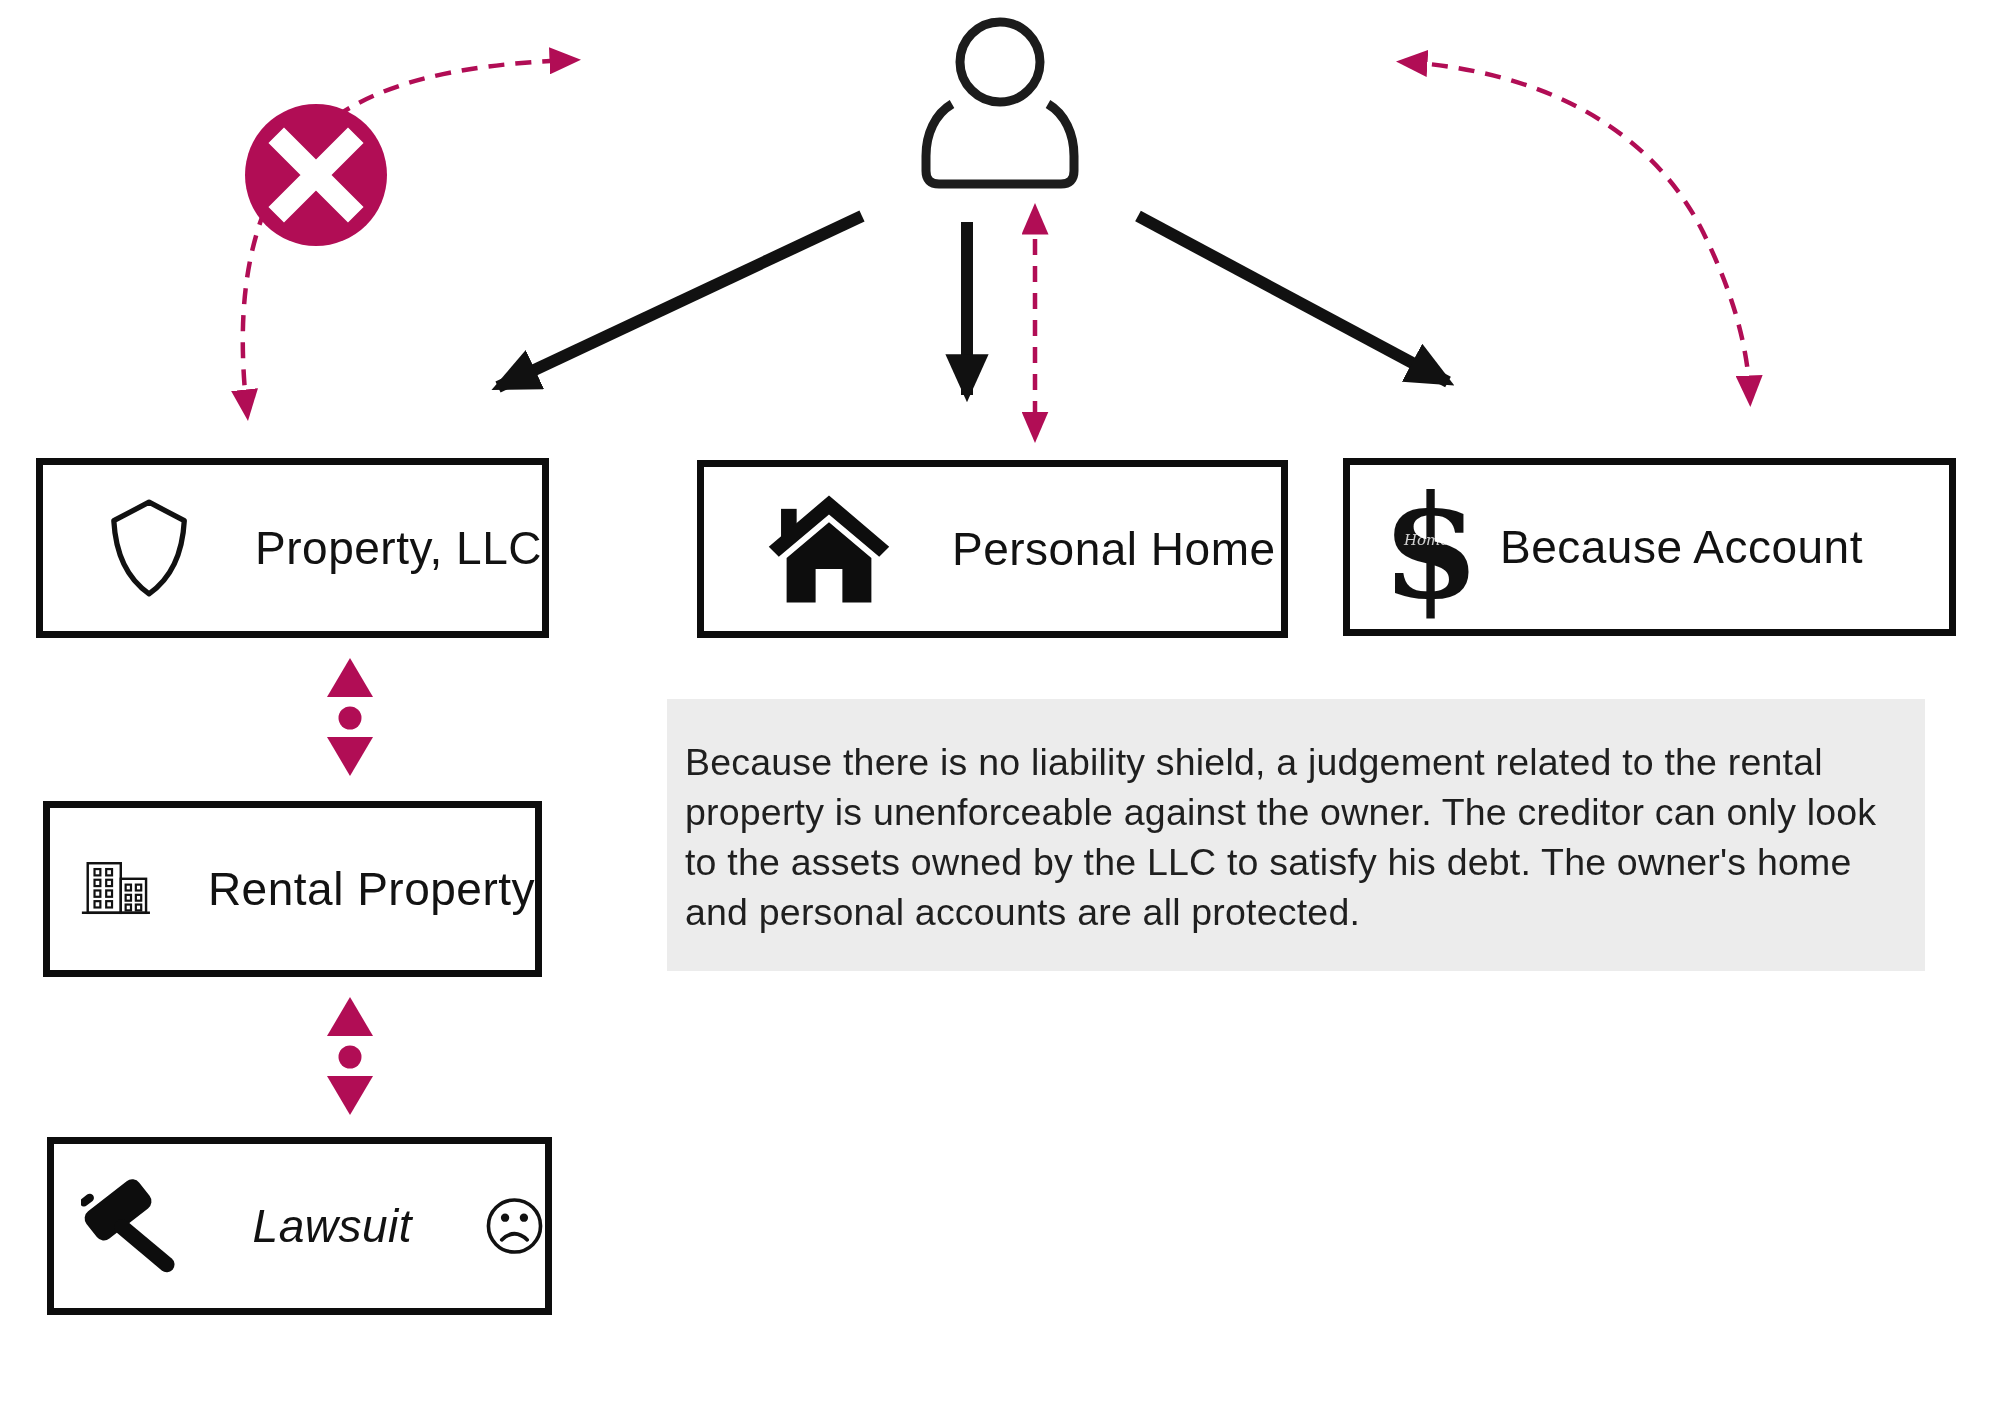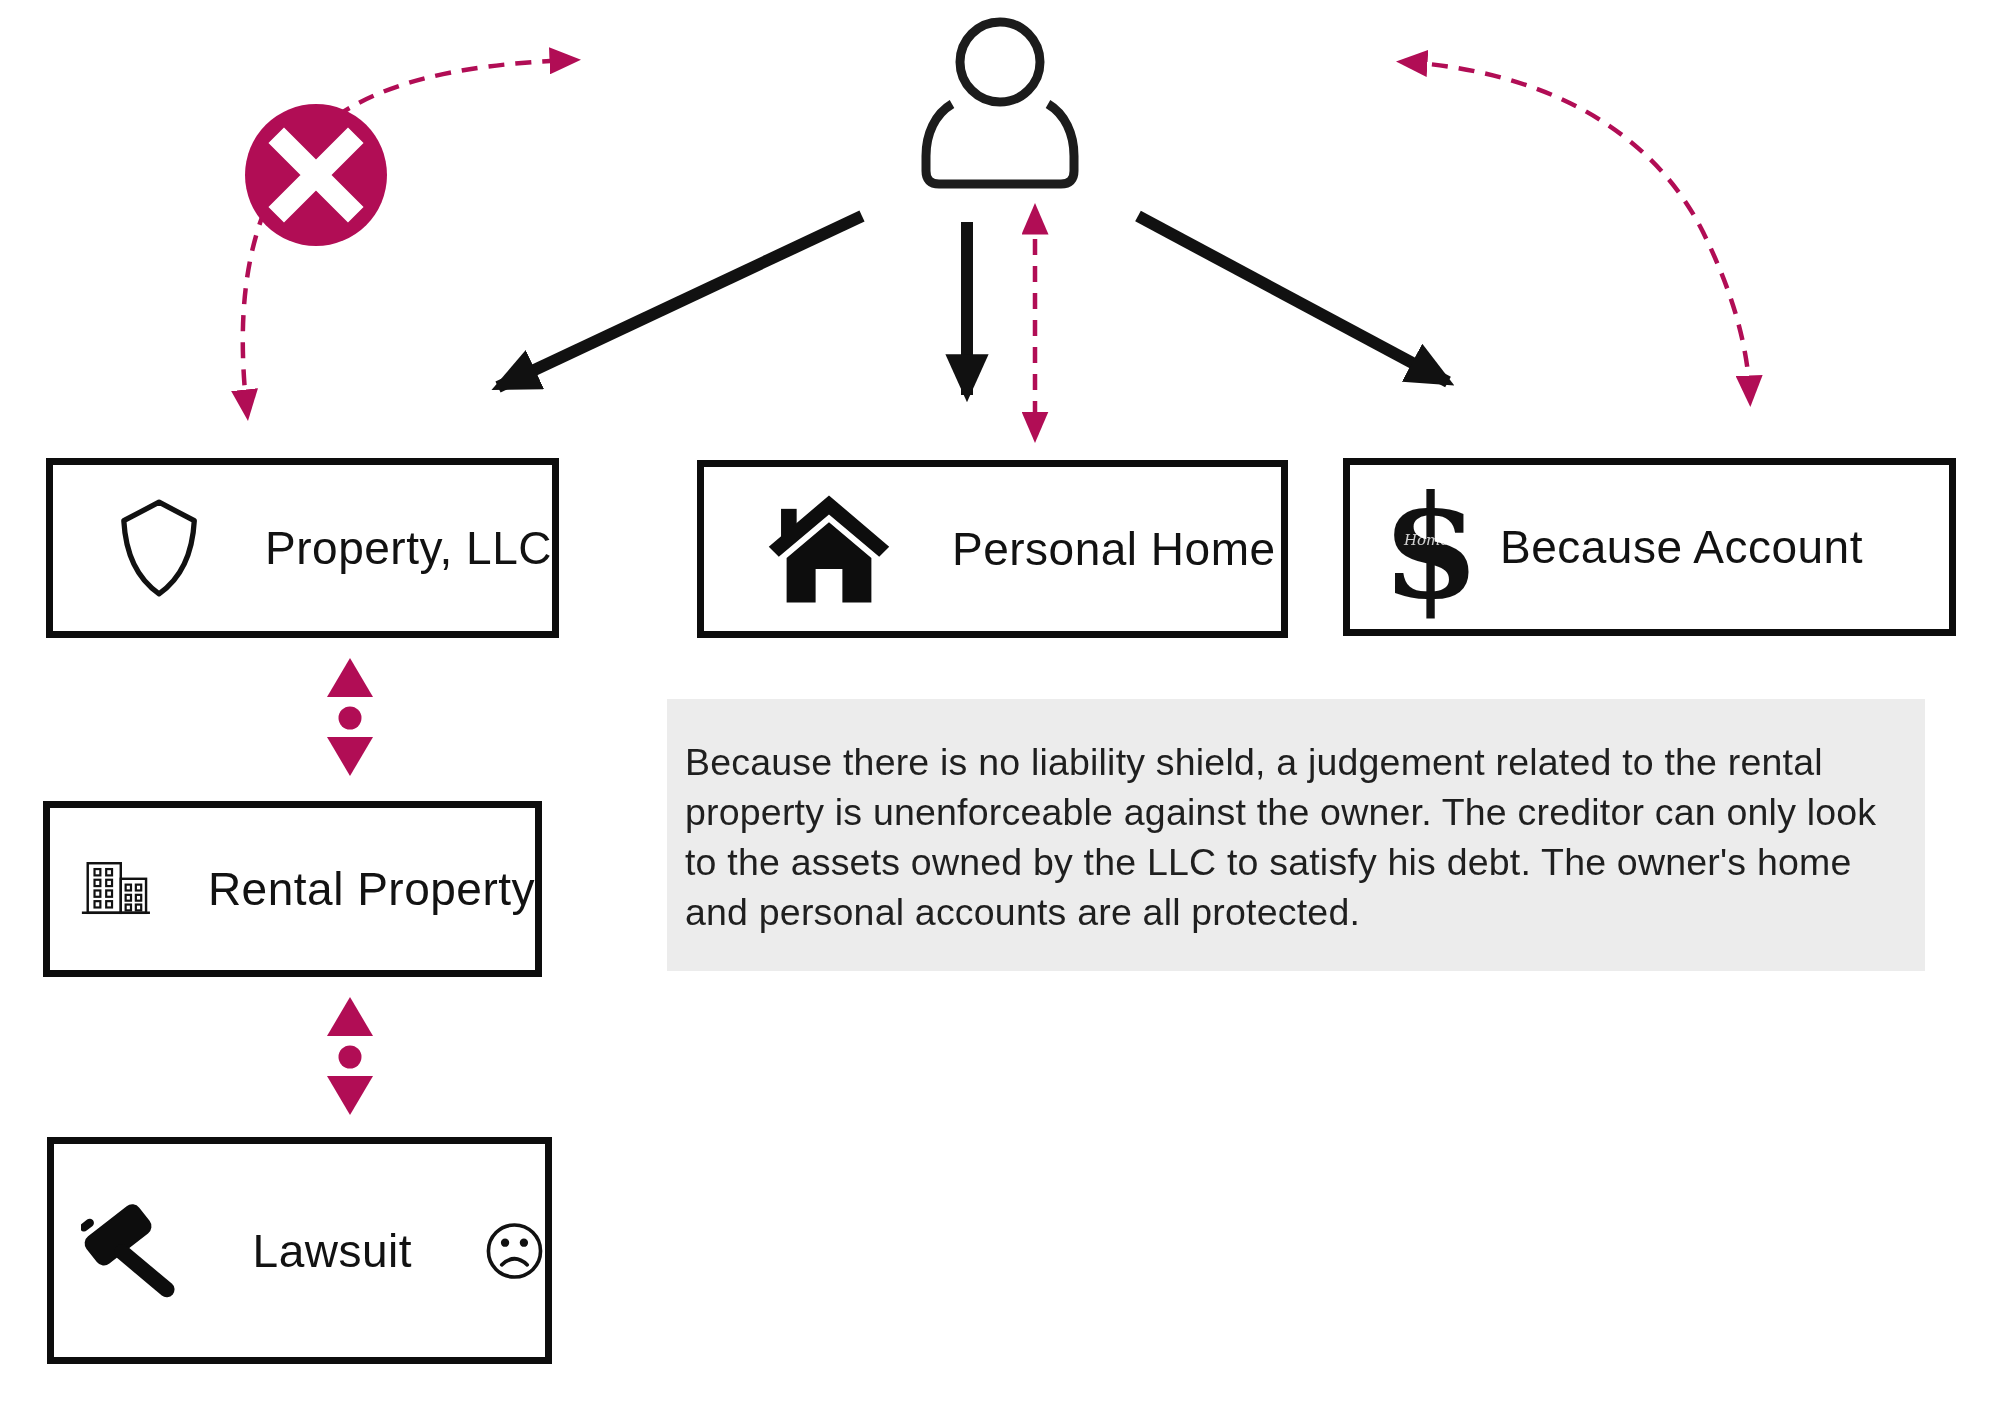--- a/index.html
+++ b/index.html
@@ -20,25 +20,25 @@
     display:flex;
     align-items:center;
     z-index:2;
   }
   .node .label{
     font-size:46px;
     color:#121212;
     letter-spacing:0.5px;
     white-space:nowrap;
   }
-  #box-property-llc{left:46px;top:458px;width:513px;height:180px;padding-left:62px;gap:62px;}
+  #box-property-llc{left:36px;top:458px;width:513px;height:180px;padding-left:62px;gap:62px;}
   #box-personal-home{left:697px;top:460px;width:591px;height:178px;padding-left:58px;gap:56px;}
   #box-personal-account{left:1343px;top:458px;width:613px;height:178px;padding-left:40px;gap:28px;}
   #box-rental-property{left:43px;top:801px;width:499px;height:176px;padding-left:28px;gap:56px;justify-content:flex-end;}
-  #box-lawsuit{left:47px;top:1137px;width:505px;height:227px;padding-left:27px;}
+  #box-lawsuit{left:47px;top:1137px;width:505px;height:178px;padding-left:27px;font-style:italic;}
   #box-lawsuit .label{margin-left:70px;}
   .dollar-wrap{position:relative;width:82px;height:164px;display:flex;align-items:center;justify-content:center;}
   .dollar{
     font-family:"DejaVu Serif", serif;
     font-weight:bold;
     font-size:142px;
     line-height:150px;
     color:#111111;
   }
   .canva-mark{

